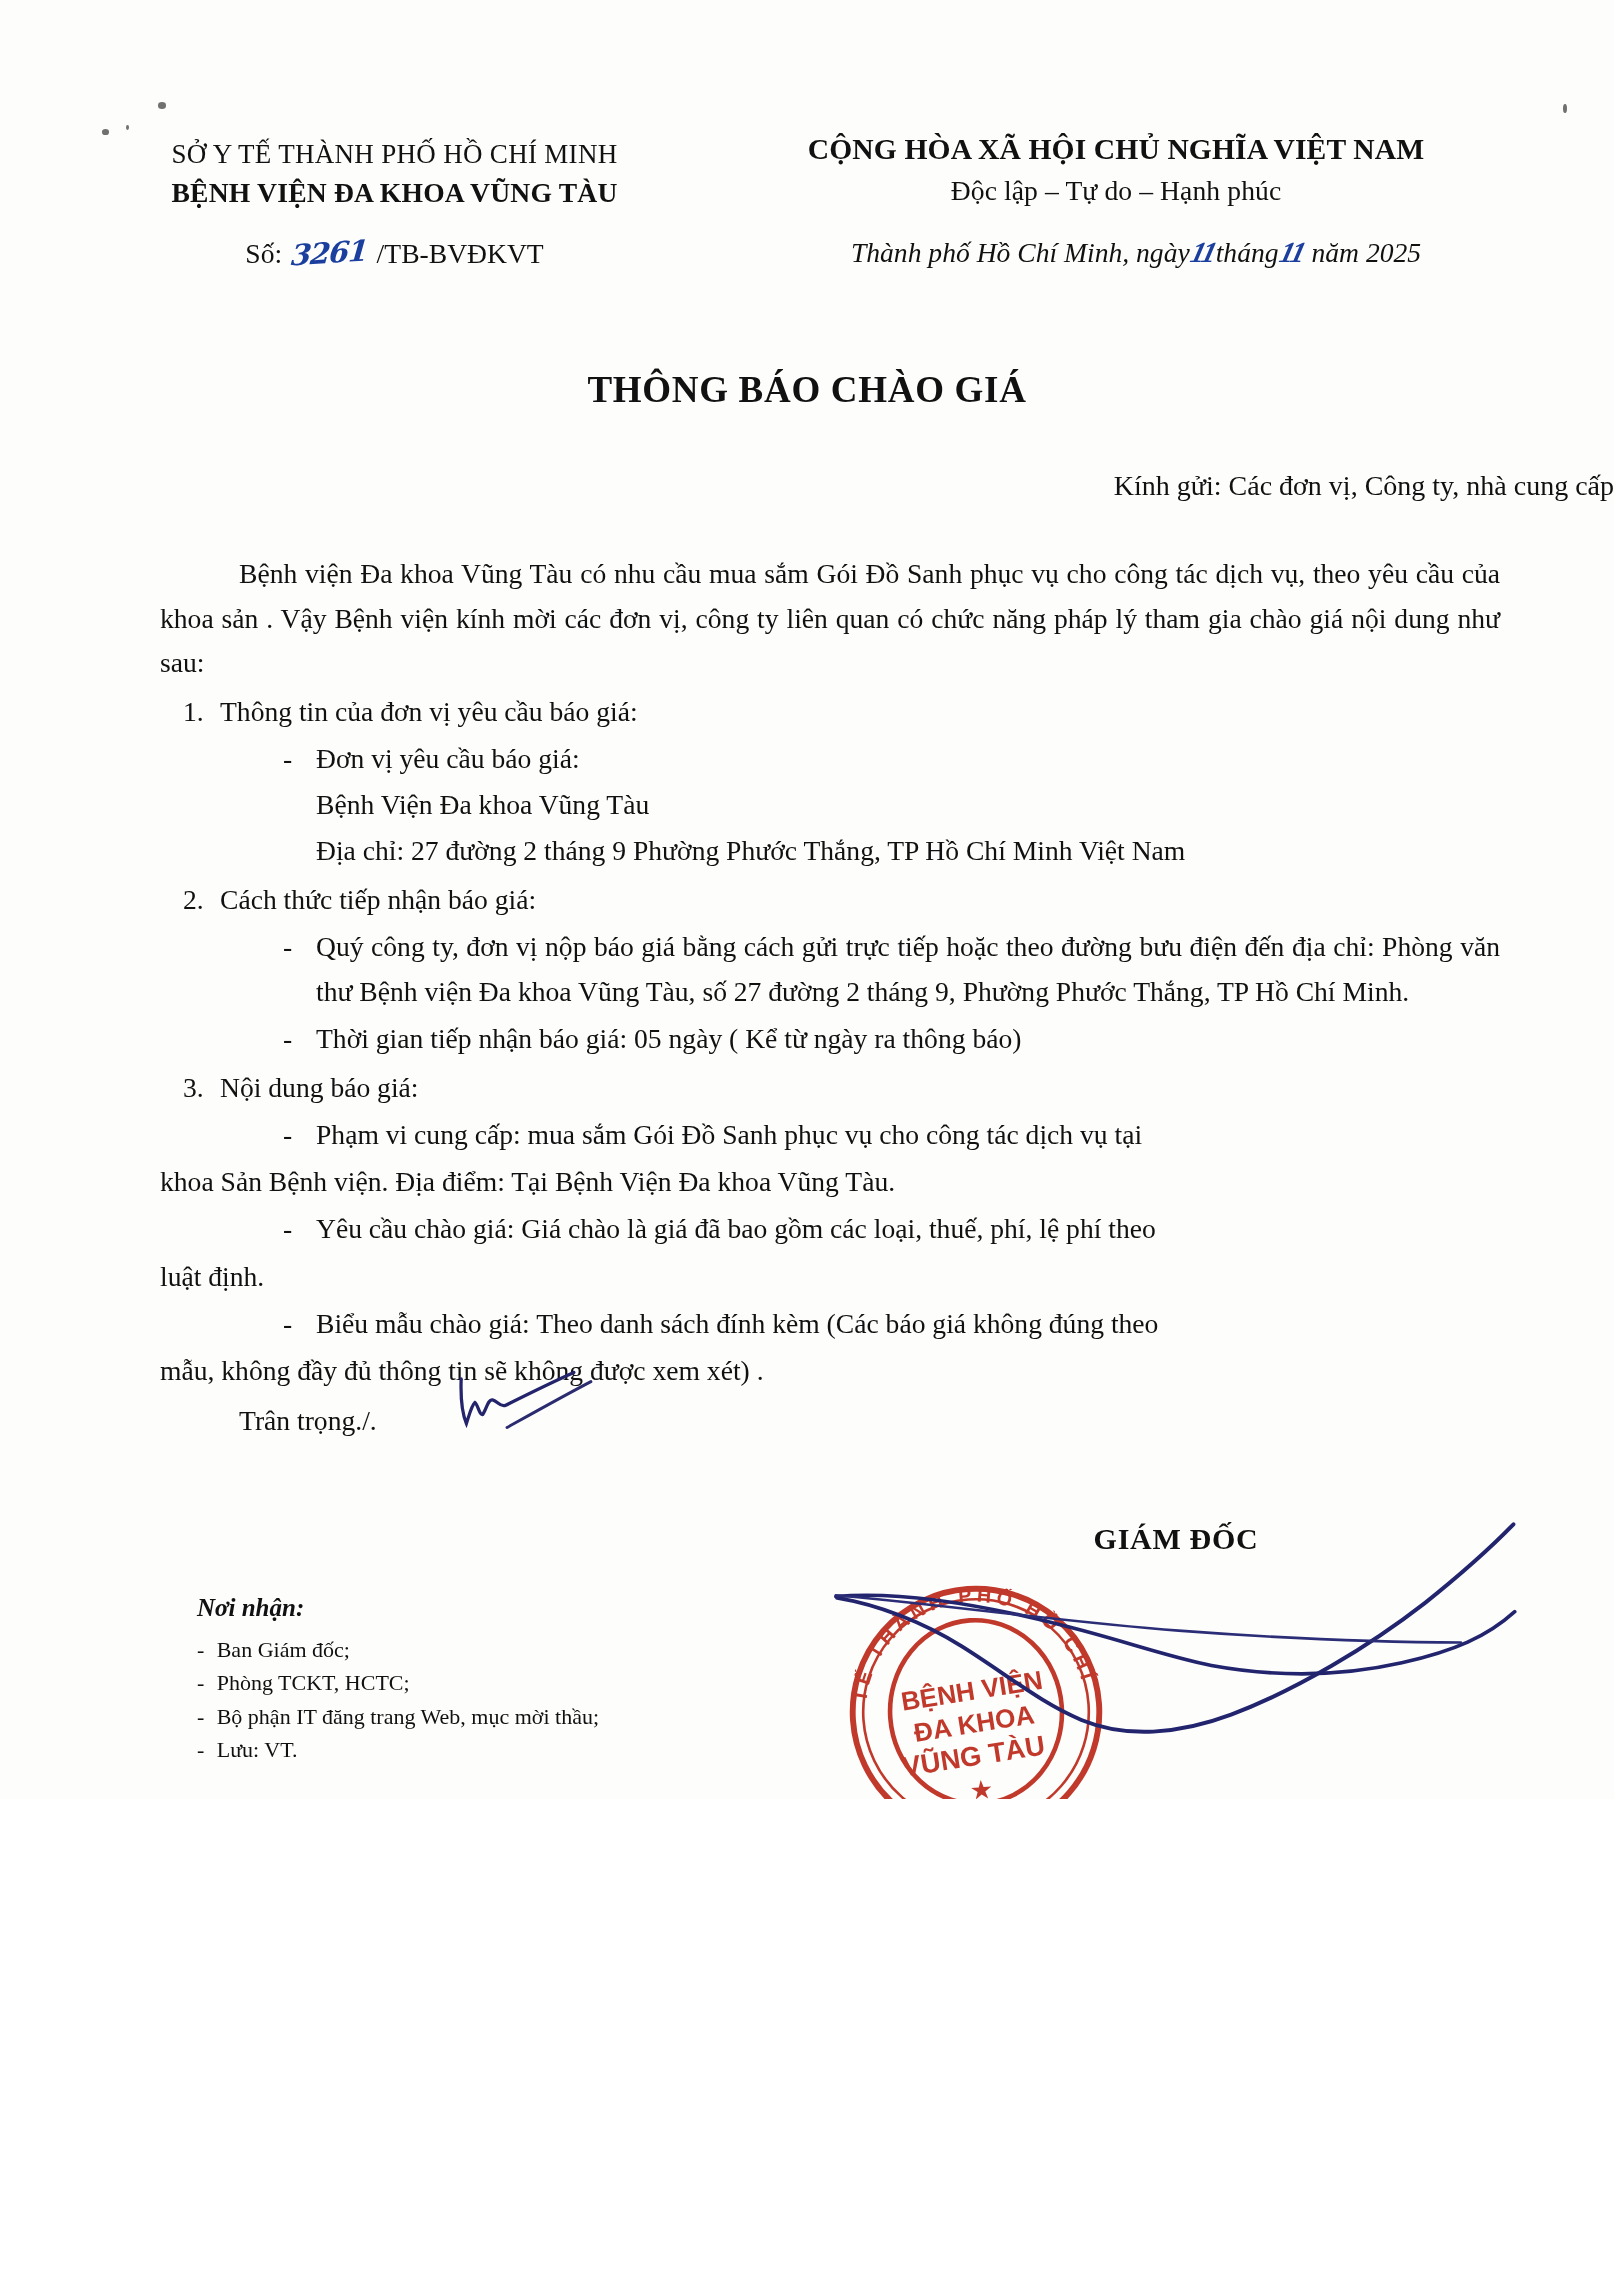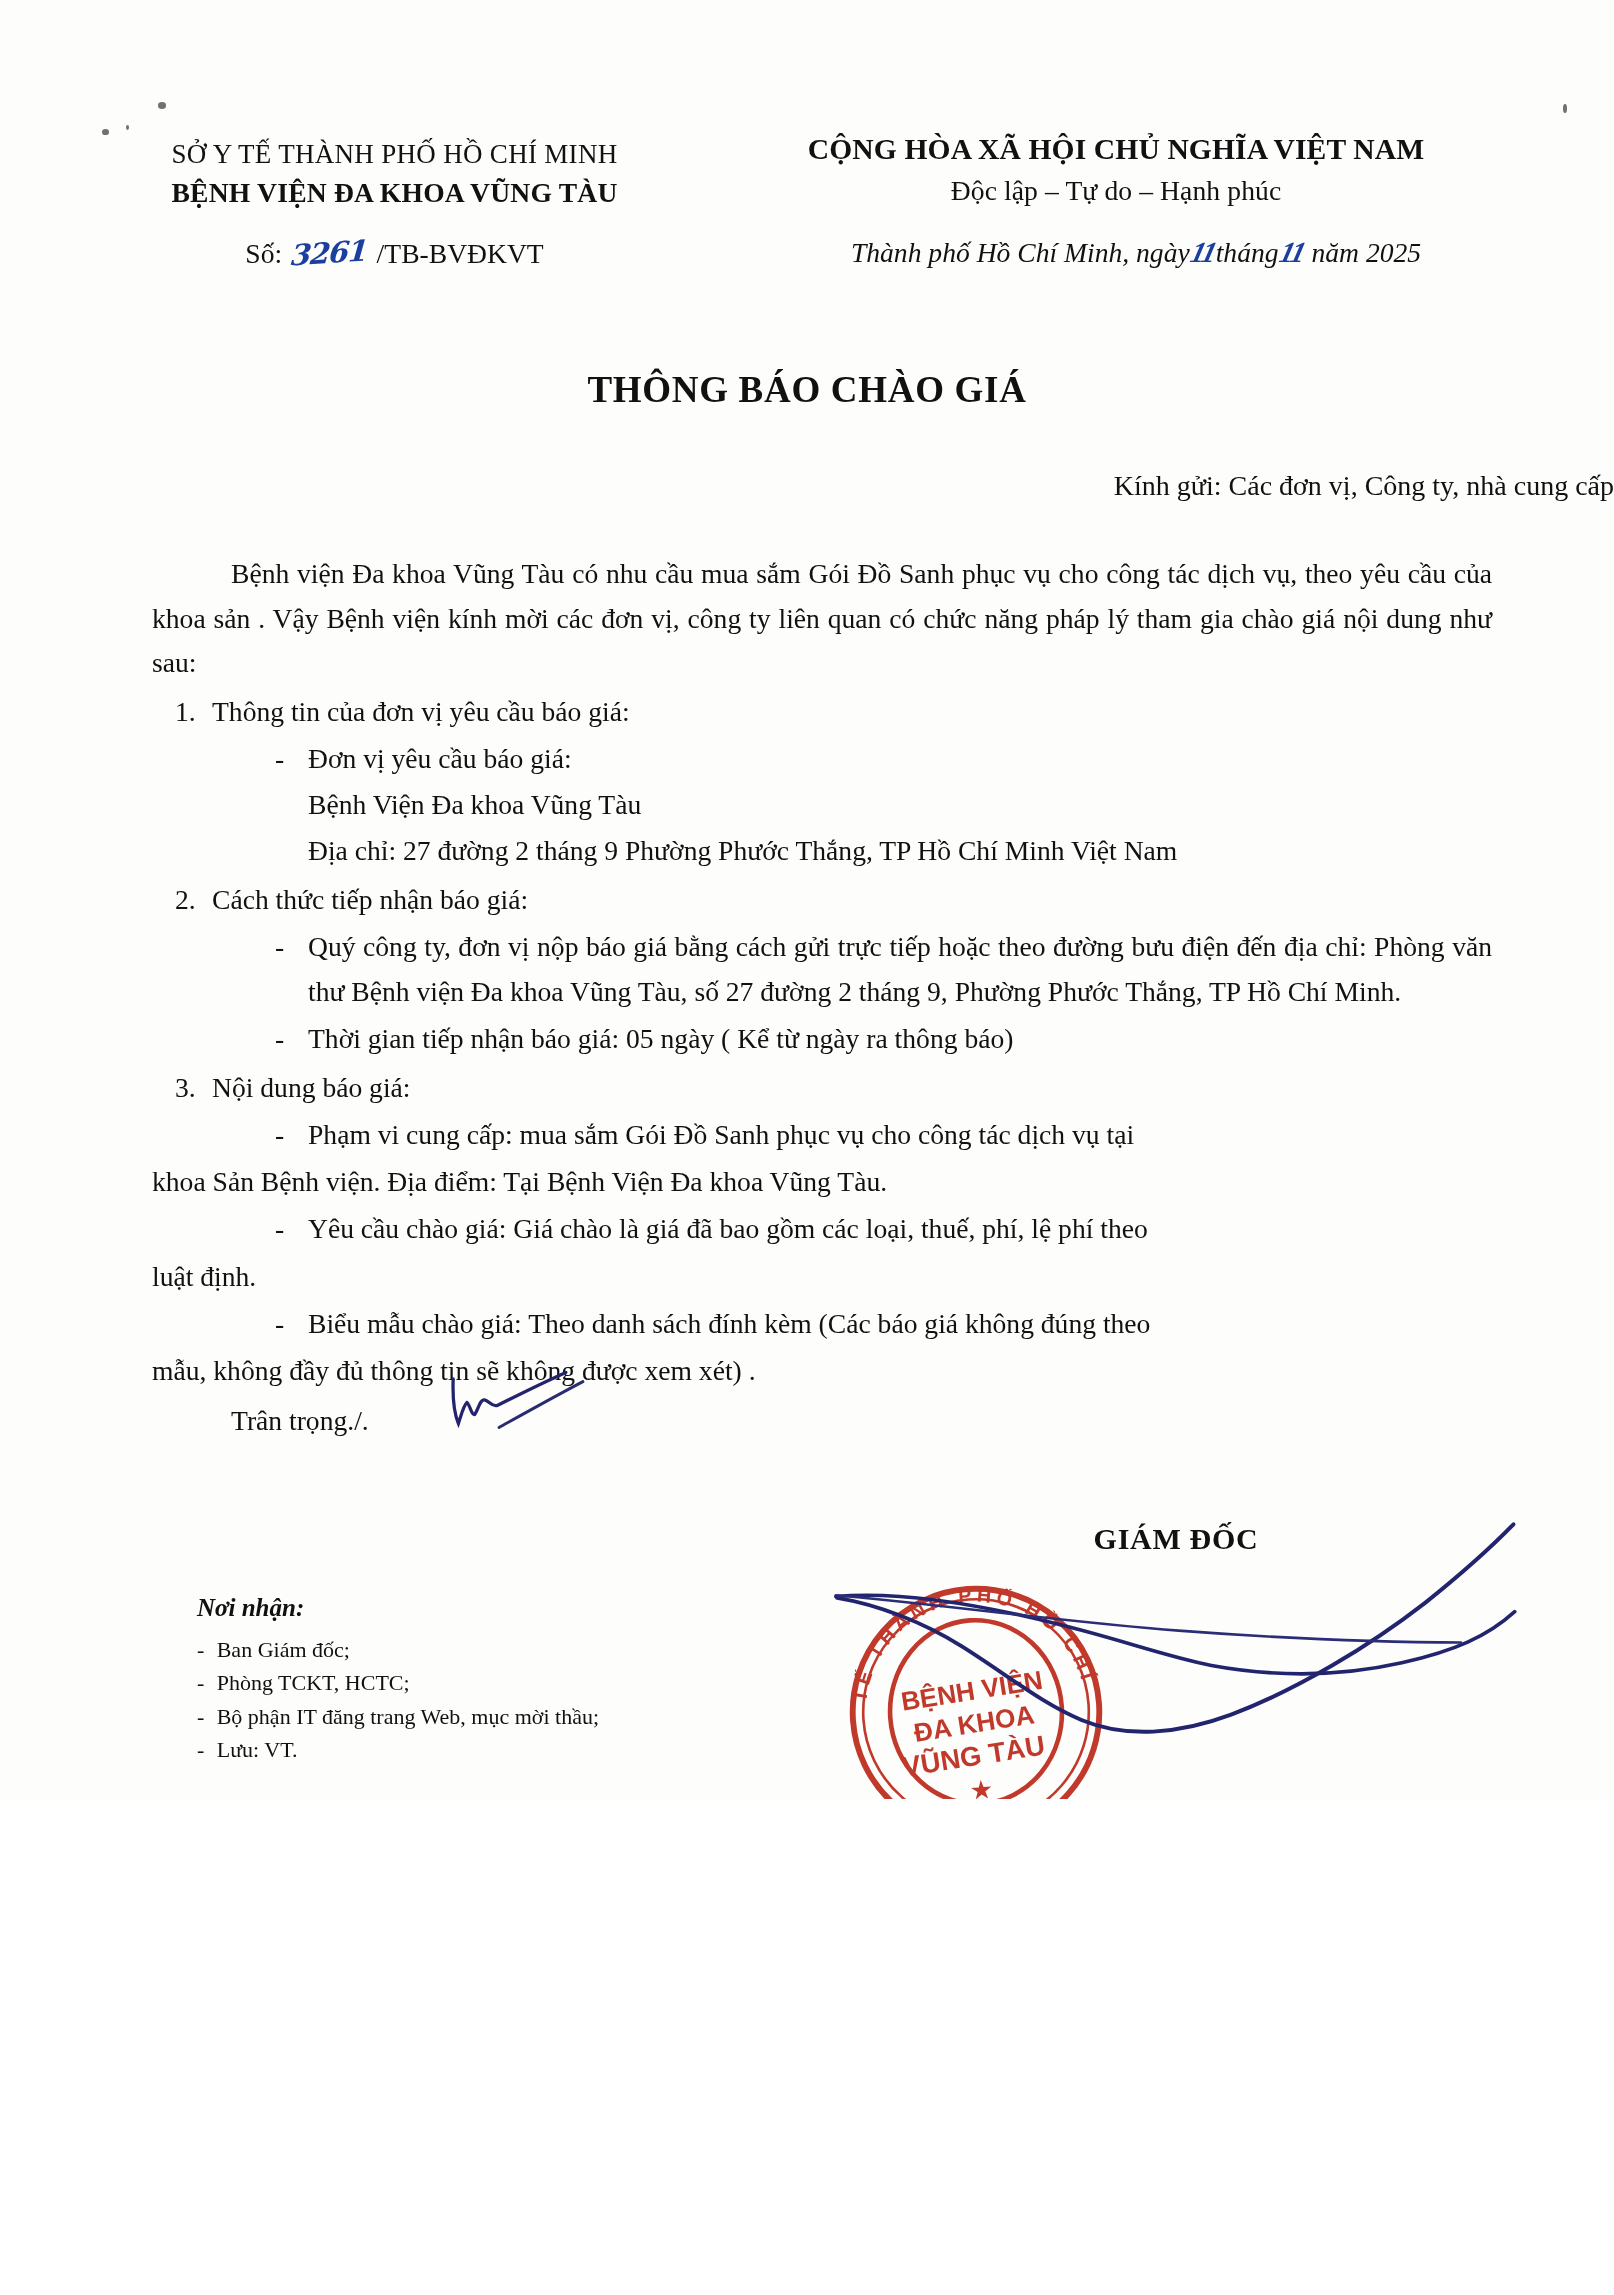--- a/index.html
+++ b/index.html
@@ -98,21 +98,21 @@
     letter-spacing: 0.7px;
   }
   .kinh-gui {
     left: 0; top: 470px; width: 1614px;
     text-align: right;
     font-size: 28px;
   }
 
   
   .body-wrap {
-    left: 152px; top: 552px; width: 1340px;
+    left: 160px; top: 552px; width: 1340px;
     font-size: 27.6px;
     line-height: 1.62;
   }
   .para {
     text-indent: 79px;
     text-align: justify;
     margin: 0 0 1.3px 0;
   }
   .num-item {
     margin: 3.9px 0 0 0;

